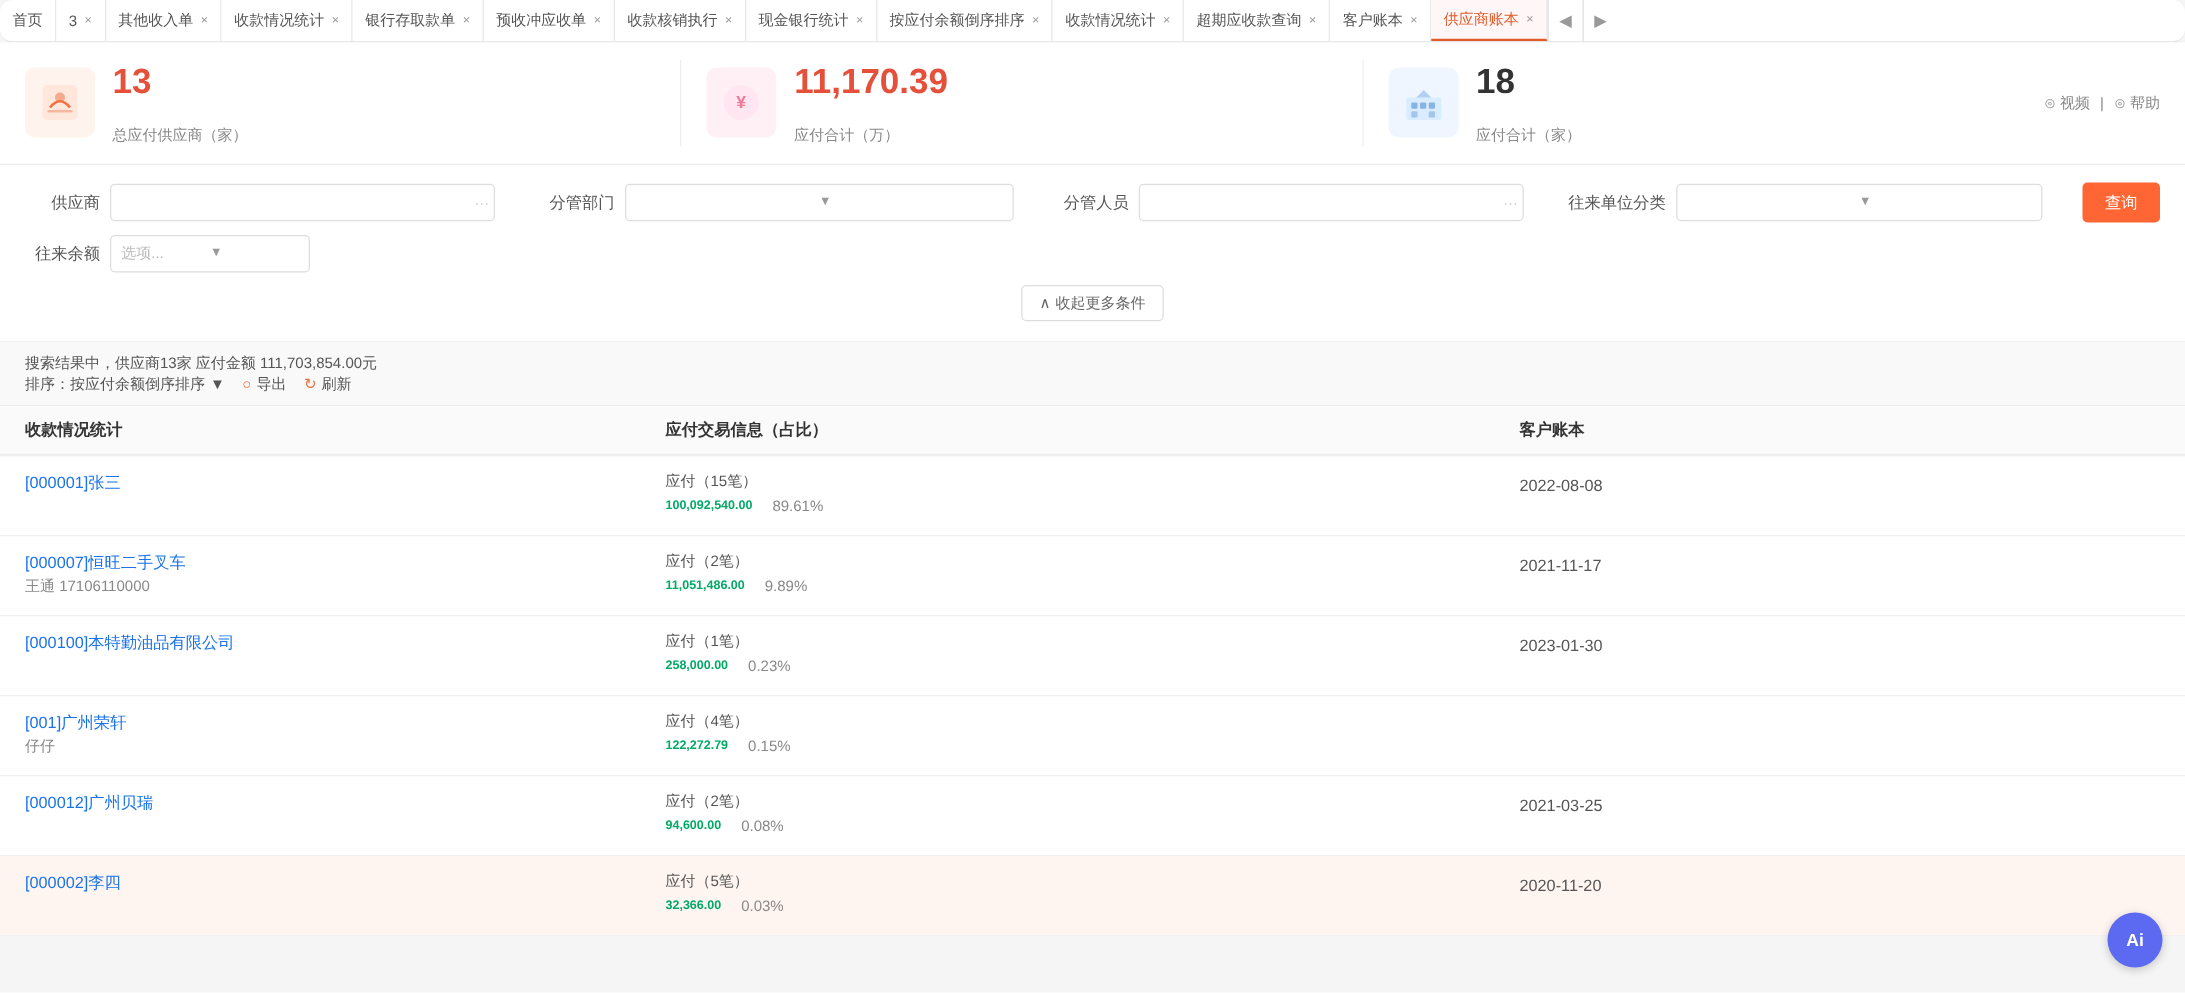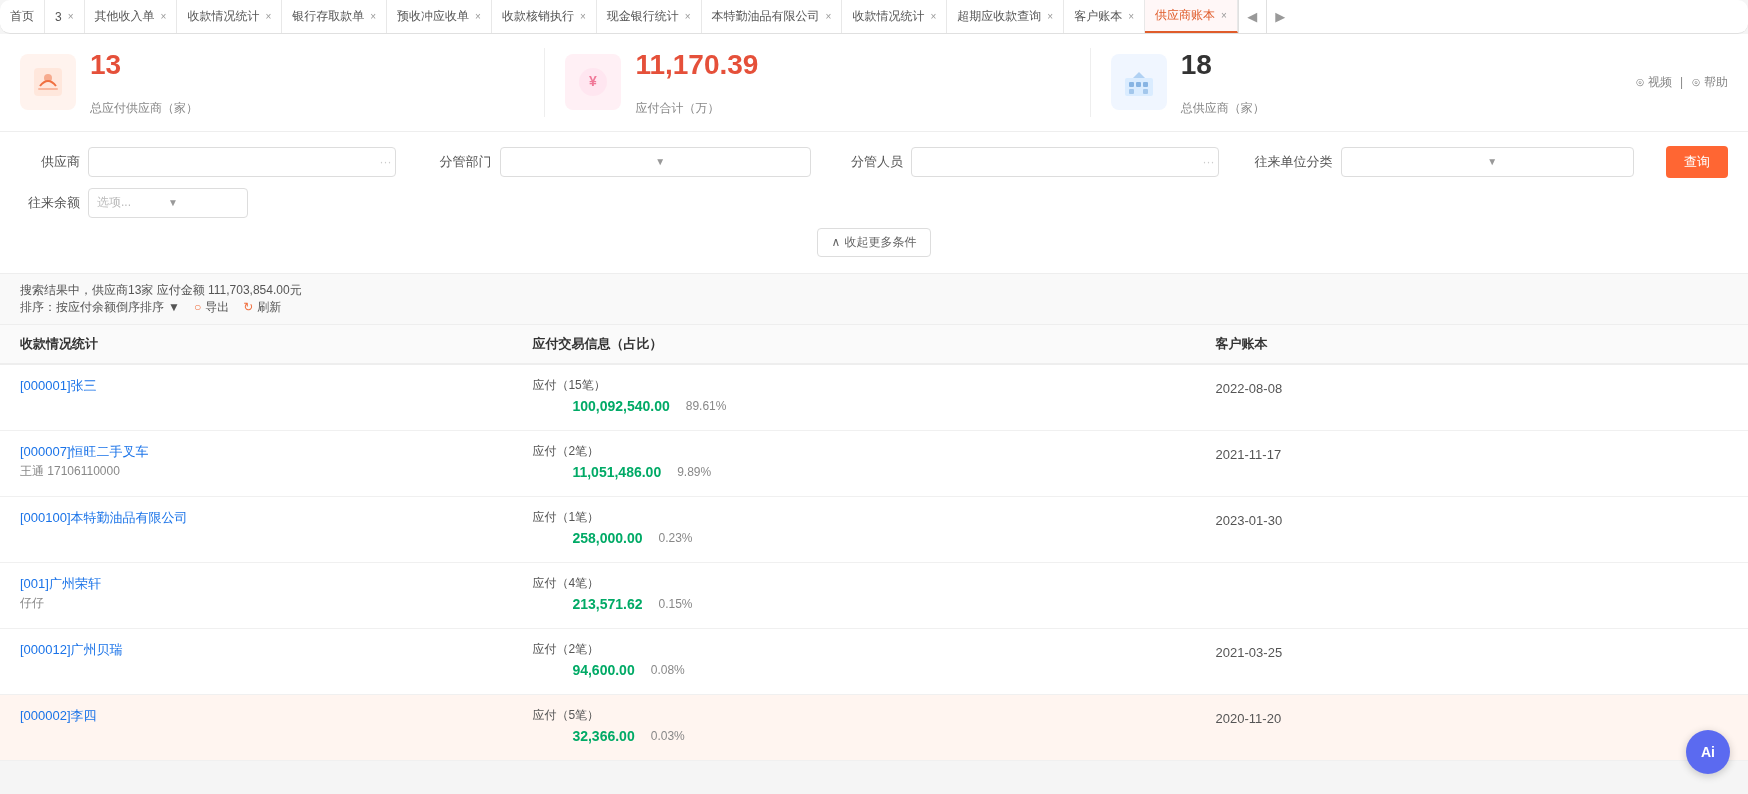--- a/index.html
+++ b/index.html
@@ -96,21 +96,21 @@
     }
     .table-row.highlighted { background: #fff5f0; }
 
     .supplier-info { flex: 3; }
     .supplier-link { color: #1a73e8; text-decoration: none; font-size: 13px; cursor: pointer; }
     .supplier-sub { font-size: 12px; color: #888; margin-top: 2px; }
 
     .transaction-info { flex: 4; }
     .trans-row { display: flex; align-items: center; gap: 16px; margin-bottom: 4px; }
     .trans-label { font-size: 12px; color: #555; }
-    .trans-amount { font-size: 14px; color: #00aa66; font-weight: bold; cursor: pointer; margin-left: 40px; }
+    .trans-amount { font-size: 10px; color: #00aa66; font-weight: bold; cursor: pointer; }
     .trans-percent { font-size: 12px; color: #888; }
 
     .last-pay { flex: 3; font-size: 13px; color: #555; padding-top: 4px; }
 
     
     ::-webkit-scrollbar { width: 6px; }
     ::-webkit-scrollbar-thumb { background: #ddd; border-radius: 3px; }
   </style>
 </head>
 <body>
@@ -141,21 +141,21 @@
   </div>
   <div class="nav-tab">
     <span>收款核销执行</span>
     <span class="close-icon">×</span>
   </div>
   <div class="nav-tab">
     <span>现金银行统计</span>
     <span class="close-icon">×</span>
   </div>
   <div class="nav-tab">
-    <span>本特勤油品有限公司</span>
+    <span>按应付余额倒序排序</span>
     <span class="close-icon">×</span>
   </div>
   <div class="nav-tab">
     <span>收款情况统计</span>
     <span class="close-icon">×</span>
   </div>
   <div class="nav-tab">
     <span>超期应收款查询</span>
     <span class="close-icon">×</span>
   </div>
@@ -205,21 +205,21 @@
         <rect x="8" y="18" width="5" height="5" rx="1" fill="#5090d0" opacity="0.6"></rect>
         <rect x="15" y="18" width="5" height="5" rx="1" fill="#5090d0" opacity="0.6"></rect>
         <rect x="22" y="18" width="5" height="5" rx="1" fill="#5090d0" opacity="0.6"></rect>
         <rect x="8" y="25" width="5" height="5" rx="1" fill="#5090d0" opacity="0.4"></rect>
         <rect x="22" y="25" width="5" height="5" rx="1" fill="#5090d0" opacity="0.4"></rect>
         <path d="M12 14 L18 8 L24 14" fill="#a0c8f0" opacity="0.8"></path>
       </svg>
     </div>
     <div class="stat-text">
       <div class="number" style="color:#333;">18</div>
-      <div class="label">总供应商（家）</div>
+      <div class="label">应付合计（家）</div>
     </div>
   </div>
   <div class="help-links">
     <span>⊙ <span>视频</span></span>
     <span>|</span>
     <span>⊙ <span>帮助</span></span>
   </div>
 </div>
 
 <div class="search-form">
@@ -344,21 +344,21 @@
   <div class="table-row">
     <div class="supplier-info col-supplier">
       <a class="supplier-link">[001]广州荣轩</a>
       <div class="supplier-sub">仔仔</div>
     </div>
     <div class="transaction-info col-transaction">
       <div class="trans-row">
         <span class="trans-label">应付（4笔）</span>
       </div>
       <div class="trans-row">
-        <span class="trans-amount">213,571.62</span>
+        <span class="trans-amount">122,272.79</span>
         <span class="trans-percent">0.15%</span>
       </div>
     </div>
     <div class="last-pay col-lastpay"></div>
   </div>
 
   <div class="table-row">
     <div class="supplier-info col-supplier">
       <a class="supplier-link">[000012]广州贝瑞</a>
     </div>

